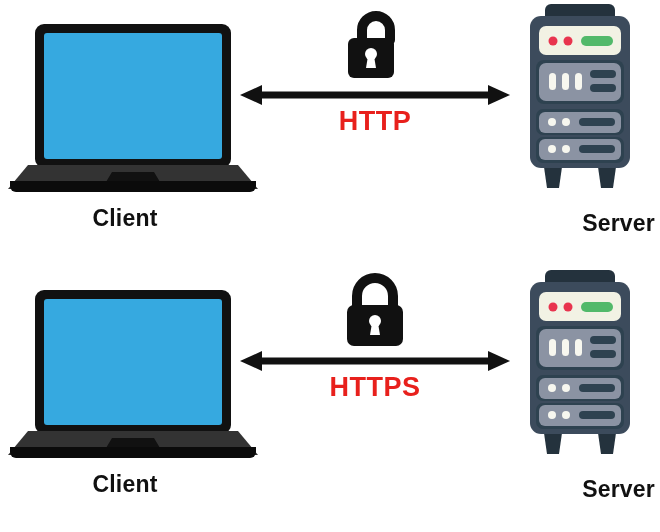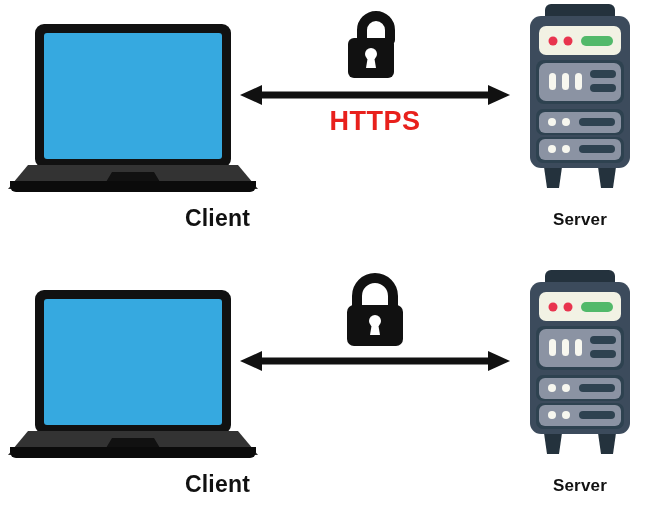--- a/index.html
+++ b/index.html
@@ -21,22 +21,22 @@
   .laptop svg { display:block; width:250px; height:170px; }
 
   
   .caption {
     position:absolute;
     font-weight:bold;
     color:#111111;
     letter-spacing:.2px;
     white-space:nowrap;
   }
-  .cap-client { left:0; top:205px; width:250px; text-align:right; font-size:23px; }
-  .cap-server { left:505px; top:210px; width:150px; text-align:center; font-size:17px; }
+  .cap-client { left:0; top:205px; width:250px; text-align:center; font-size:23px; }
+  .cap-server { left:505px; top:210px; width:150px; text-align:right; font-size:23px; }
 
   
   .center { position:absolute; left:240px; top:0; width:270px; height:266px; }
 
   .lock { position:absolute; left:50%; transform:translateX(-50%); top:6px; }
   .lock svg { display:block; }
 
   .arrow { position:absolute; left:0; top:82px; width:270px; height:26px; }
   .arrow svg { display:block; width:270px; height:26px; }
 
@@ -90,21 +90,21 @@
       </div>
 
       <div class="arrow">
         <svg viewBox="0 0 270 26" xmlns="http://www.w3.org/2000/svg">
           <line x1="18" y1="13" x2="252" y2="13" stroke="#111111" stroke-width="7"></line>
           <path d="M0 13 L22 3 L22 23 Z" fill="#111111"></path>
           <path d="M270 13 L248 3 L248 23 Z" fill="#111111"></path>
         </svg>
       </div>
 
-      <div class="proto-label" style="color:#e8201c;">HTTPS</div>
+      <div class="proto-label" style="color:#e8201c;">HTTP</div>
     </div>
 
     <div class="server">
       <svg viewBox="0 0 118 200" xmlns="http://www.w3.org/2000/svg">
 
         <path d="M30 2 L88 2 a6 6 0 0 1 6 6 L94 18 L24 18 L24 8 a6 6 0 0 1 6 -6 Z" fill="#24323d"></path>
 
         <path d="M22 158 L42 158 L38 186 L26 186 Z" fill="#24323d"></path>
         <path d="M76 158 L96 158 L92 186 L80 186 Z" fill="#24323d"></path>
 
@@ -164,20 +164,21 @@
       </div>
 
       <div class="arrow">
         <svg viewBox="0 0 270 26" xmlns="http://www.w3.org/2000/svg">
           <line x1="18" y1="13" x2="252" y2="13" stroke="#111111" stroke-width="7"></line>
           <path d="M0 13 L22 3 L22 23 Z" fill="#111111"></path>
           <path d="M270 13 L248 3 L248 23 Z" fill="#111111"></path>
         </svg>
       </div>
 
+      <div class="proto-label" style="color:#e8201c;">HTTPS</div>
 
     </div>
 
     <div class="server">
       <svg viewBox="0 0 118 200" xmlns="http://www.w3.org/2000/svg">
         <path d="M30 2 L88 2 a6 6 0 0 1 6 6 L94 18 L24 18 L24 8 a6 6 0 0 1 6 -6 Z" fill="#24323d"></path>
         <path d="M22 158 L42 158 L38 186 L26 186 Z" fill="#24323d"></path>
         <path d="M76 158 L96 158 L92 186 L80 186 Z" fill="#24323d"></path>
         <rect x="9" y="14" width="100" height="152" rx="11" fill="#3c4b5c"></rect>
         <rect x="18" y="24" width="82" height="29" rx="7" fill="#f2f2e4"></rect>

